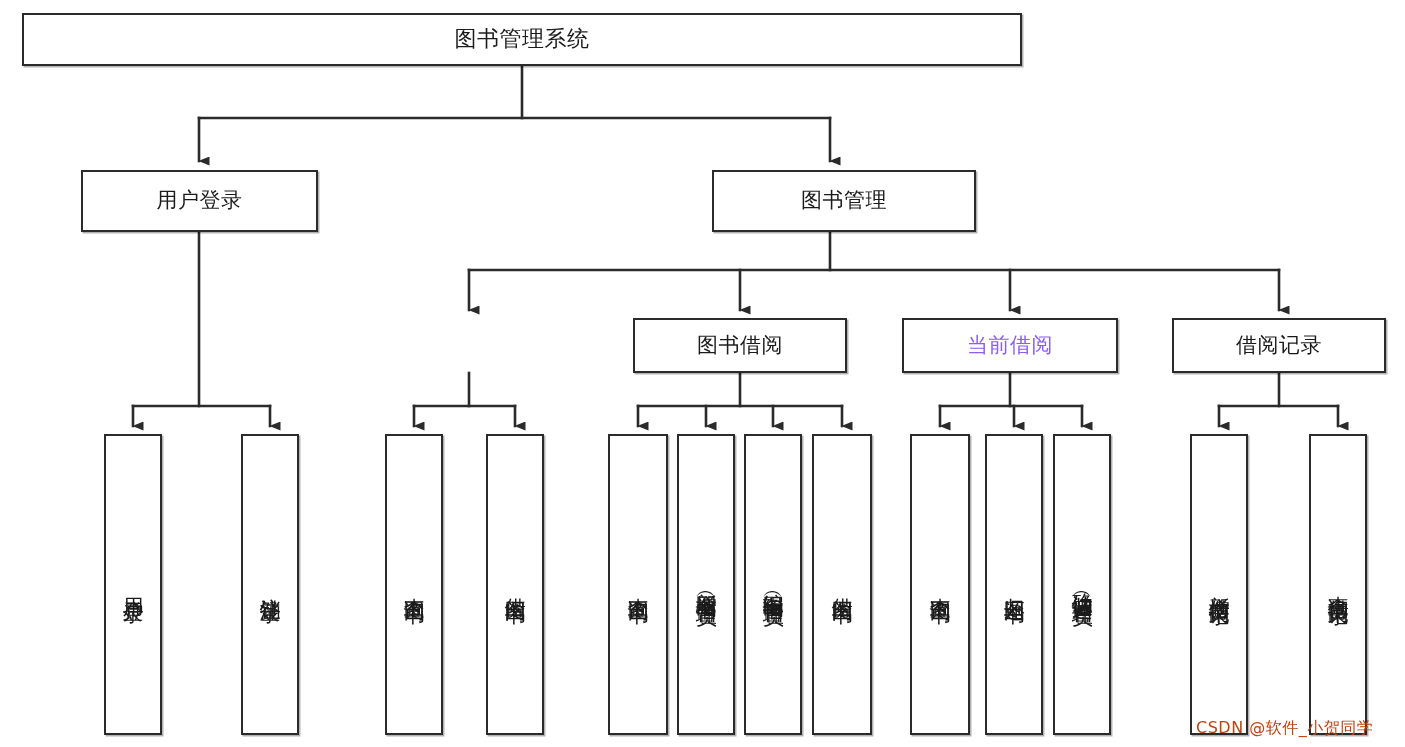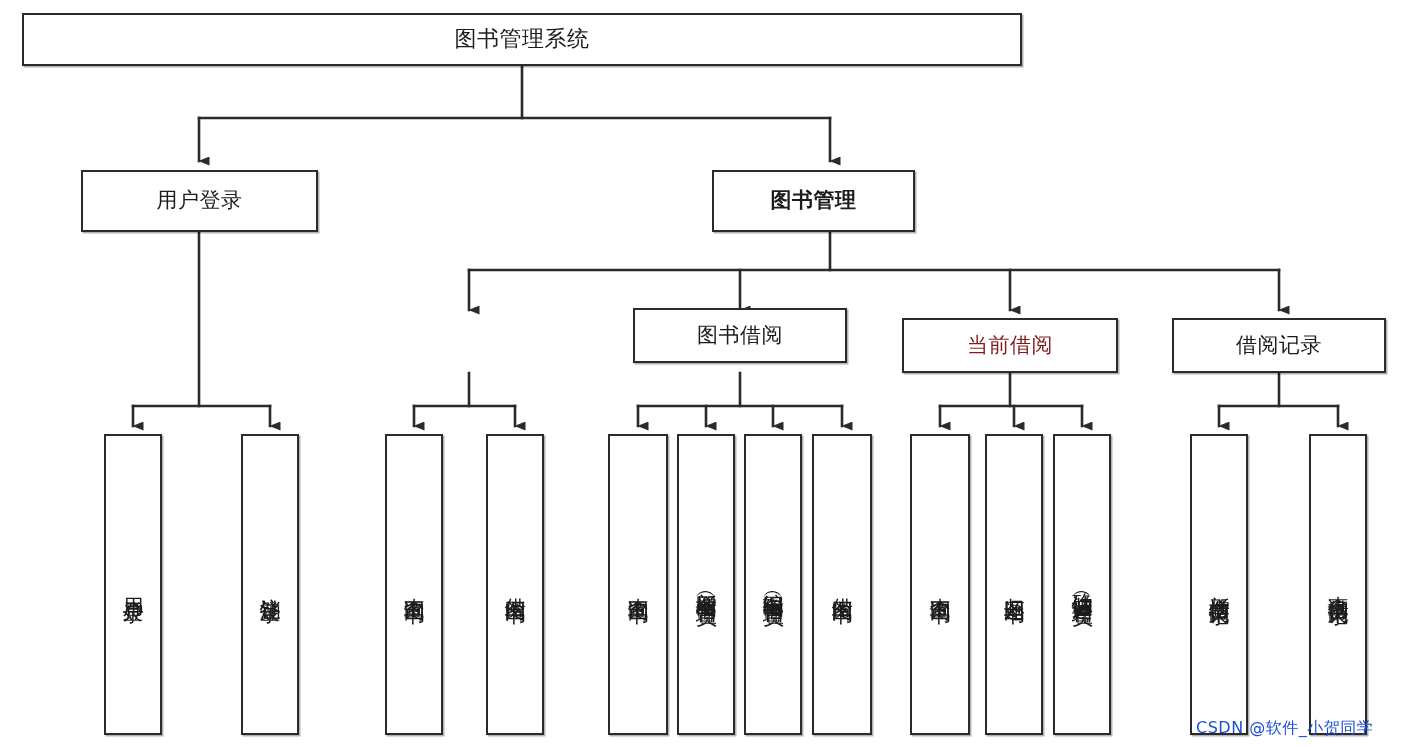--- a/index.html
+++ b/index.html
@@ -123,29 +123,29 @@
     </g>
   </svg>
 
   <div class="node-box root" style="left: 22px; top: 13px; width: 1000px; height: 53px; border-color: rgb(43, 43, 43); background: rgb(255, 255, 255);">
     <span class="node-label-h" style="color: rgb(27, 27, 27);">图书管理系统</span>
   </div>
 
   <div class="node-box" style="left: 81px; top: 170px; width: 237px; height: 62px; border-color: rgb(43, 43, 43); background: rgb(255, 255, 255);">
     <span class="node-label-h" style="color: rgb(27, 27, 27);">用户登录</span>
   </div>
-  <div class="node-box" style="left: 712px; top: 170px; width: 203px; height: 62px; border-color: rgb(43, 43, 43); background: rgb(255, 255, 255); font-weight: bold;">
+  <div class="node-box" style="left: 712px; top: 170px; width: 264px; height: 62px; border-color: rgb(43, 43, 43); background: rgb(255, 255, 255);">
     <span class="node-label-h" style="color: rgb(27, 27, 27);">图书管理</span>
   </div>
 
-  <div class="node-box" style="left: 633px; top: 308px; width: 214px; height: 55px; border-color: rgb(43, 43, 43); background: rgb(255, 255, 255);">
+  <div class="node-box" style="left: 633px; top: 318px; width: 214px; height: 55px; border-color: rgb(43, 43, 43); background: rgb(255, 255, 255);">
     <span class="node-label-h" style="color: rgb(27, 27, 27);">图书借阅</span>
   </div>
   <div class="node-box" style="left: 902px; top: 318px; width: 216px; height: 55px; border-color: rgb(43, 43, 43); background: rgb(255, 255, 255);">
-    <span class="node-label-h" style="color: #7f1d1d;">当前借阅</span>
+    <span class="node-label-h" style="color: #8b5cf6;">当前借阅</span>
   </div>
   <div class="node-box" style="left: 1172px; top: 318px; width: 214px; height: 55px; border-color: rgb(43, 43, 43); background: rgb(255, 255, 255);">
     <span class="node-label-h" style="color: rgb(27, 27, 27); text-align: right;">借阅记录</span>
   </div>
 
   <div class="node-box leaf" style="left: 104px; top: 434px; width: 58px; height: 301px; border-color: rgb(43, 43, 43); background: rgb(255, 255, 255);">
     <span class="node-label-v" style="color: rgb(27, 27, 27);">用户登录</span>
   </div>
   <div class="node-box leaf" style="left: 241px; top: 434px; width: 58px; height: 301px; border-color: rgb(43, 43, 43); background: rgb(255, 255, 255);">
     <span class="node-label-v" style="color: rgb(27, 27, 27);">注销登录</span>
@@ -177,15 +177,15 @@
   <div class="node-box leaf" style="left: 1053px; top: 434px; width: 58px; height: 301px; border-color: rgb(43, 43, 43); background: rgb(255, 255, 255);">
     <span class="node-label-v" style="color: rgb(27, 27, 27);">确认归还（管理员）</span>
   </div>
   <div class="node-box leaf" style="left: 1190px; top: 434px; width: 58px; height: 301px; border-color: rgb(43, 43, 43); background: rgb(255, 255, 255);">
     <span class="node-label-v" style="color: rgb(27, 27, 27);">新增借阅记录</span>
   </div>
   <div class="node-box leaf" style="left: 1309px; top: 434px; width: 58px; height: 301px; border-color: rgb(43, 43, 43); background: rgb(255, 255, 255);">
     <span class="node-label-v" style="color: rgb(27, 27, 27);">查询借阅记录</span>
   </div>
 
-  <div class="watermark" style="left: 1196px; top: 718px; color: #1d4ed8;">CSDN @软件_小贺同学</div>
+  <div class="watermark" style="left: 1196px; top: 718px; color: #c2410c;">CSDN @软件_小贺同学</div>
 
 </div>
 
 </body></html>

